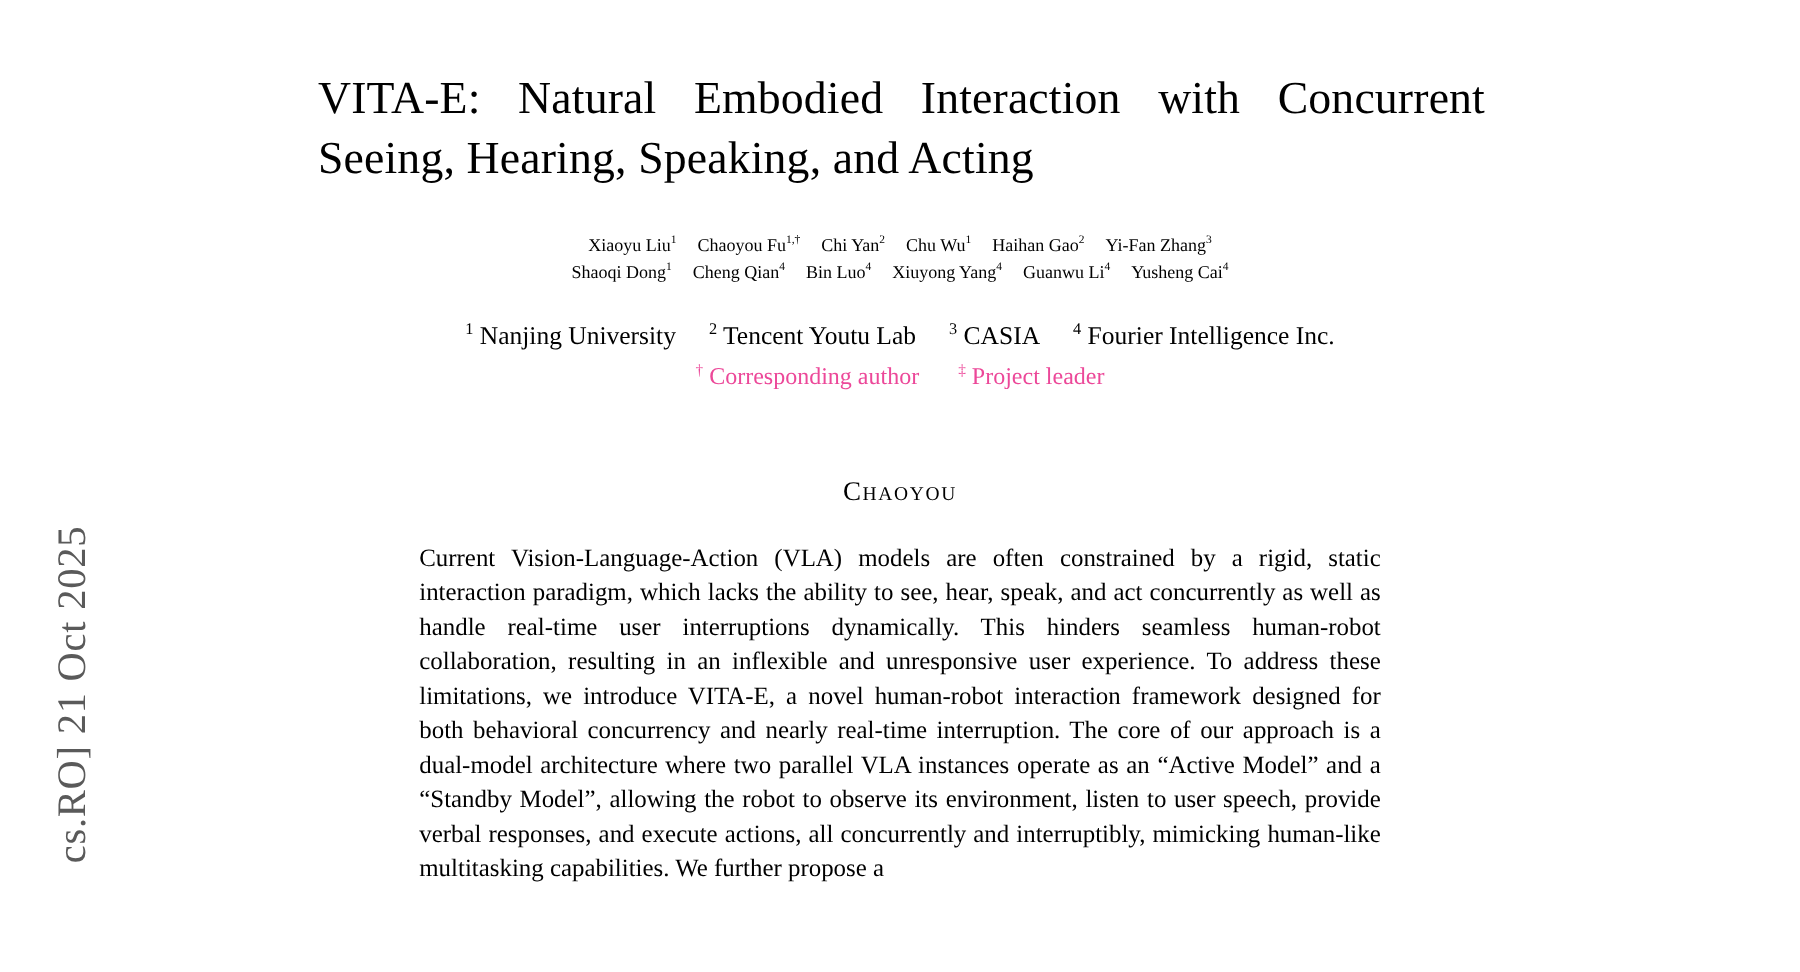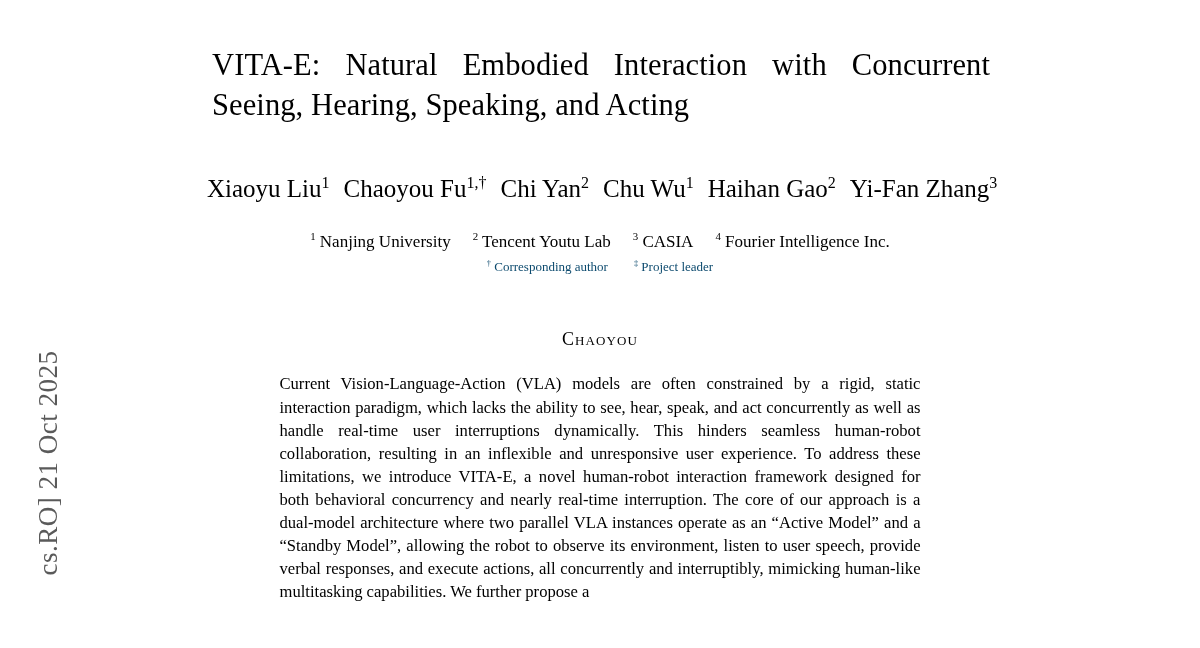--- a/index.html
+++ b/index.html
@@ -45,39 +45,39 @@
     margin: 45px 10px 0 12px;
     font-size: 30.5px;
     line-height: 1.32;
     text-align: justify;
     text-align-last: left;
     font-weight: normal;
     letter-spacing: 0.1px;
   }
 
   .authors {
-    margin-top: 44px;
+    margin-top: 28px;
     text-align: center;
-    font-size: 25px;
+    font-size: 12px;
     line-height: 1.52;
   }
   .authors .row { white-space: nowrap; }
   .authors .name { margin: 0 7px; }
   sup { font-size: 0.64em; vertical-align: super; line-height: 0; }
 
   .affils {
     margin-top: 20px;
     text-align: center;
     font-size: 17px;
     line-height: 1.6;
   }
   .affils .aff { margin: 16px 11px; }
   .affils .notes {
-    color: #0c4a6e;
-    font-size: 13px;
+    color: #ec4899;
+    font-size: 16px;
     margin-top: 2px;
   }
   .affils .notes .note { margin: 0 13px; }
 
   .abstract-heading {
     margin-top: 52px;
     text-align: center;
     font-size: 18px;
     font-variant: small-caps;
     letter-spacing: 1.1px;
@@ -95,20 +95,21 @@
 <body>
 
 <div class="arxiv-stamp">cs.RO]  21 Oct 2025</div>
 
 <div class="paper">
 
   <h1 class="title">VITA-E: Natural Embodied Interaction with Concurrent Seeing, Hearing, Speaking, and Acting</h1>
 
   <div class="authors">
     <div class="row"><span class="name">Xiaoyu Liu<sup>1</sup></span><span class="name">Chaoyou Fu<sup>1,†</sup></span><span class="name">Chi Yan<sup>2</sup></span><span class="name">Chu Wu<sup>1</sup></span><span class="name">Haihan Gao<sup>2</sup></span><span class="name">Yi-Fan Zhang<sup>3</sup></span></div>
+    <div class="row"><span class="name">Shaoqi Dong<sup>1</sup></span><span class="name">Cheng Qian<sup>4</sup></span><span class="name">Bin Luo<sup>4</sup></span><span class="name">Xiuyong Yang<sup>4</sup></span><span class="name">Guanwu Li<sup>4</sup></span><span class="name">Yusheng Cai<sup>4</sup></span></div>
   </div>
 
   <div class="affils">
     <div><span class="aff"><sup>1</sup> Nanjing University</span><span class="aff"><sup>2</sup> Tencent Youtu Lab</span><span class="aff"><sup>3</sup> CASIA</span><span class="aff"><sup>4</sup> Fourier Intelligence Inc.</span></div>
     <div class="notes"><span class="note"><sup>†</sup> Corresponding author</span><span class="note"><sup>‡</sup> Project leader</span></div>
   </div>
 
   <div class="abstract-heading">Chaoyou</div>
 
   <div class="abstract-body">Current Vision-Language-Action (VLA) models are often constrained by a rigid, static interaction paradigm, which lacks the ability to see, hear, speak, and act concurrently as well as handle real-time user interruptions dynamically. This hinders seamless human-robot collaboration, resulting in an inflexible and unresponsive user experience. To address these limitations, we introduce VITA-E, a novel human-robot interaction framework designed for both behavioral concurrency and nearly real-time interruption. The core of our approach is a dual-model architecture where two parallel VLA instances operate as an “Active Model” and a “Standby Model”, allowing the robot to observe its environment, listen to user speech, provide verbal responses, and execute actions, all concurrently and interruptibly, mimicking human-like multitasking capabilities. We further propose a</div>

